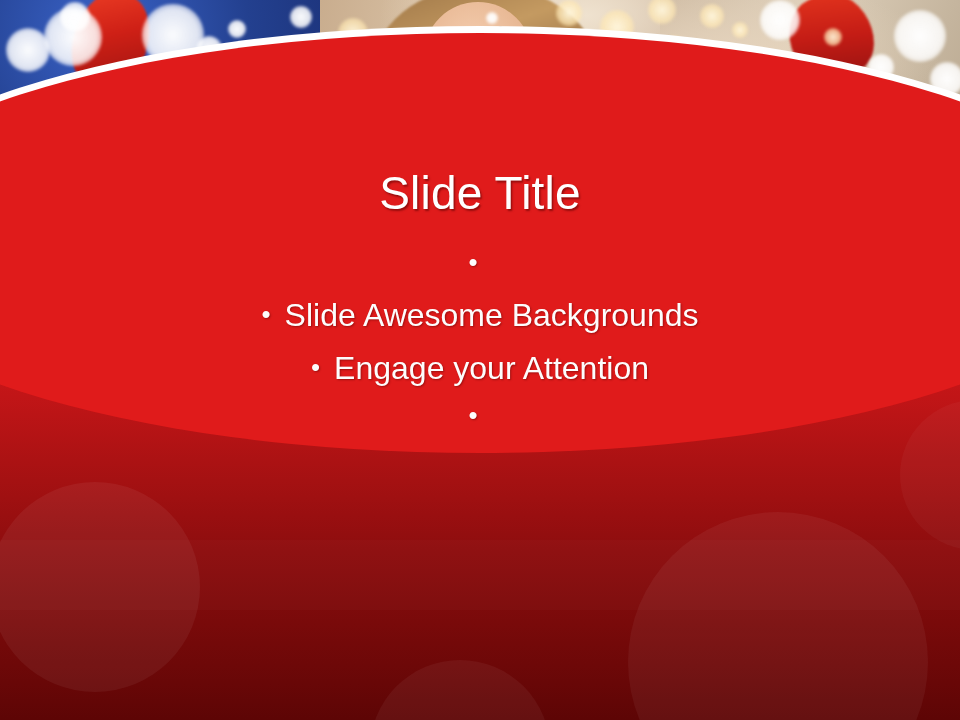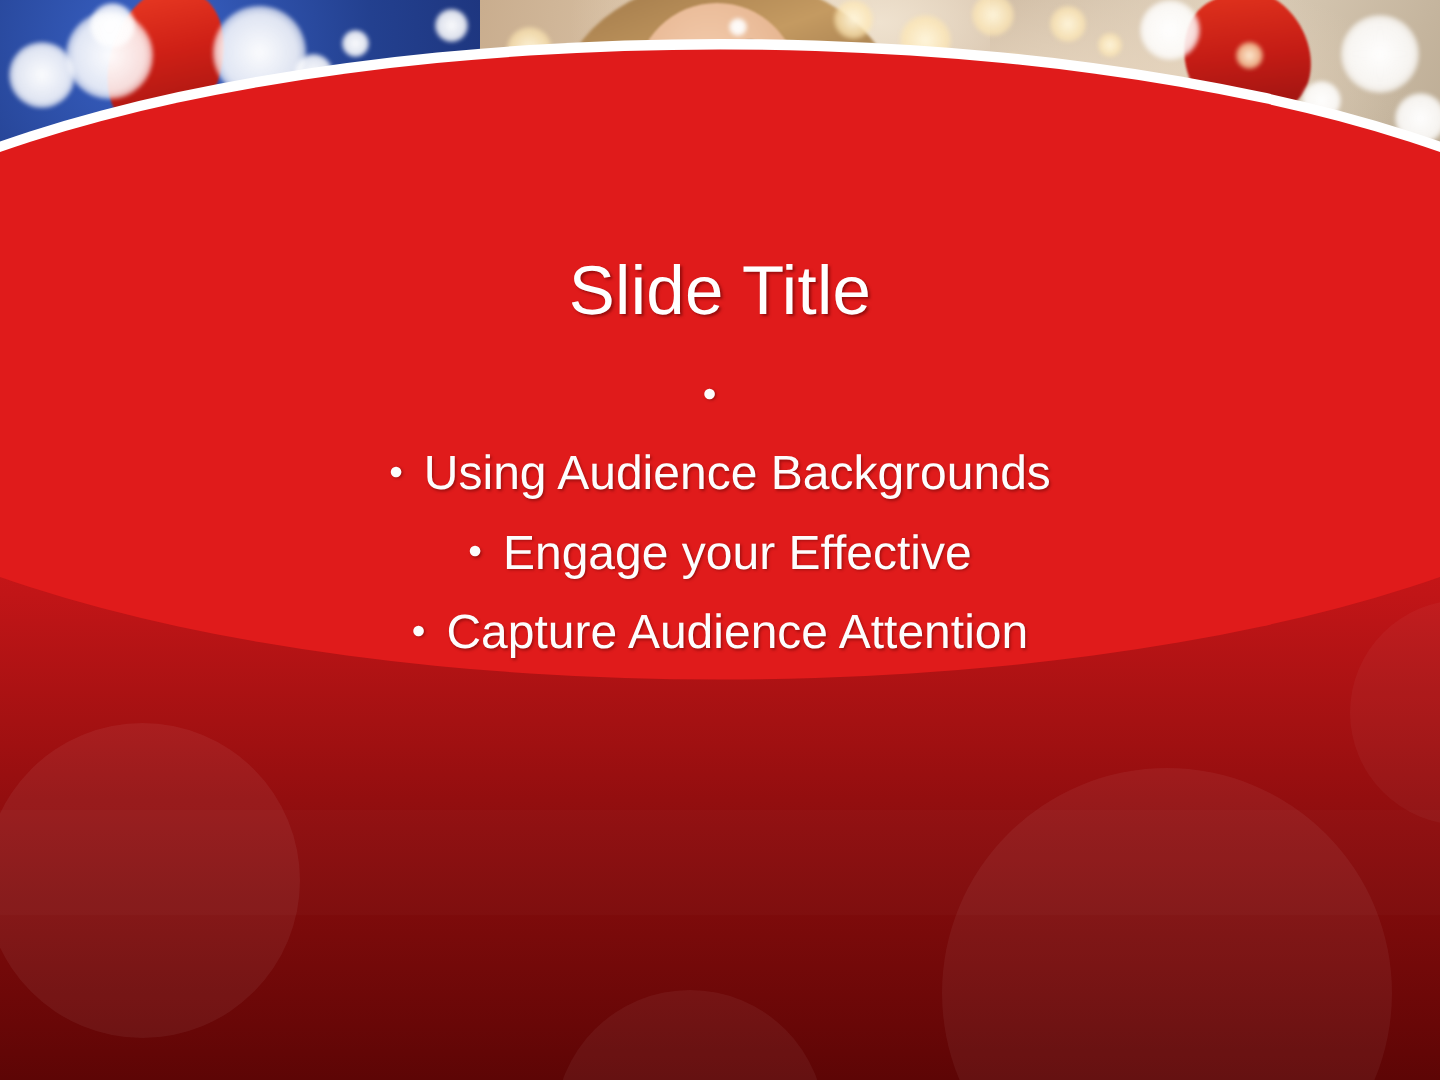--- a/index.html
+++ b/index.html
@@ -380,26 +380,25 @@
 
   <div class="content">
     <div class="slide-title">Slide Title</div>
 
     <div class="bullets">
       <div class="bullet">
         <span class="bullet-dot">•</span>
       </div>
       <div class="bullet">
         <span class="bullet-dot">•</span>
-        <span>Using Audience Backgrounds</span>
+        <span>Slide Awesome Backgrounds</span>
       </div>
       <div class="bullet">
         <span class="bullet-dot">•</span>
-        <span>Engage your Effective</span>
+        <span>Engage your Attention</span>
       </div>
       <div class="bullet">
         <span class="bullet-dot">•</span>
-        <span>Capture Audience Attention</span>
       </div>
     </div>
   </div>
 
 </div>
 
 </body></html>

